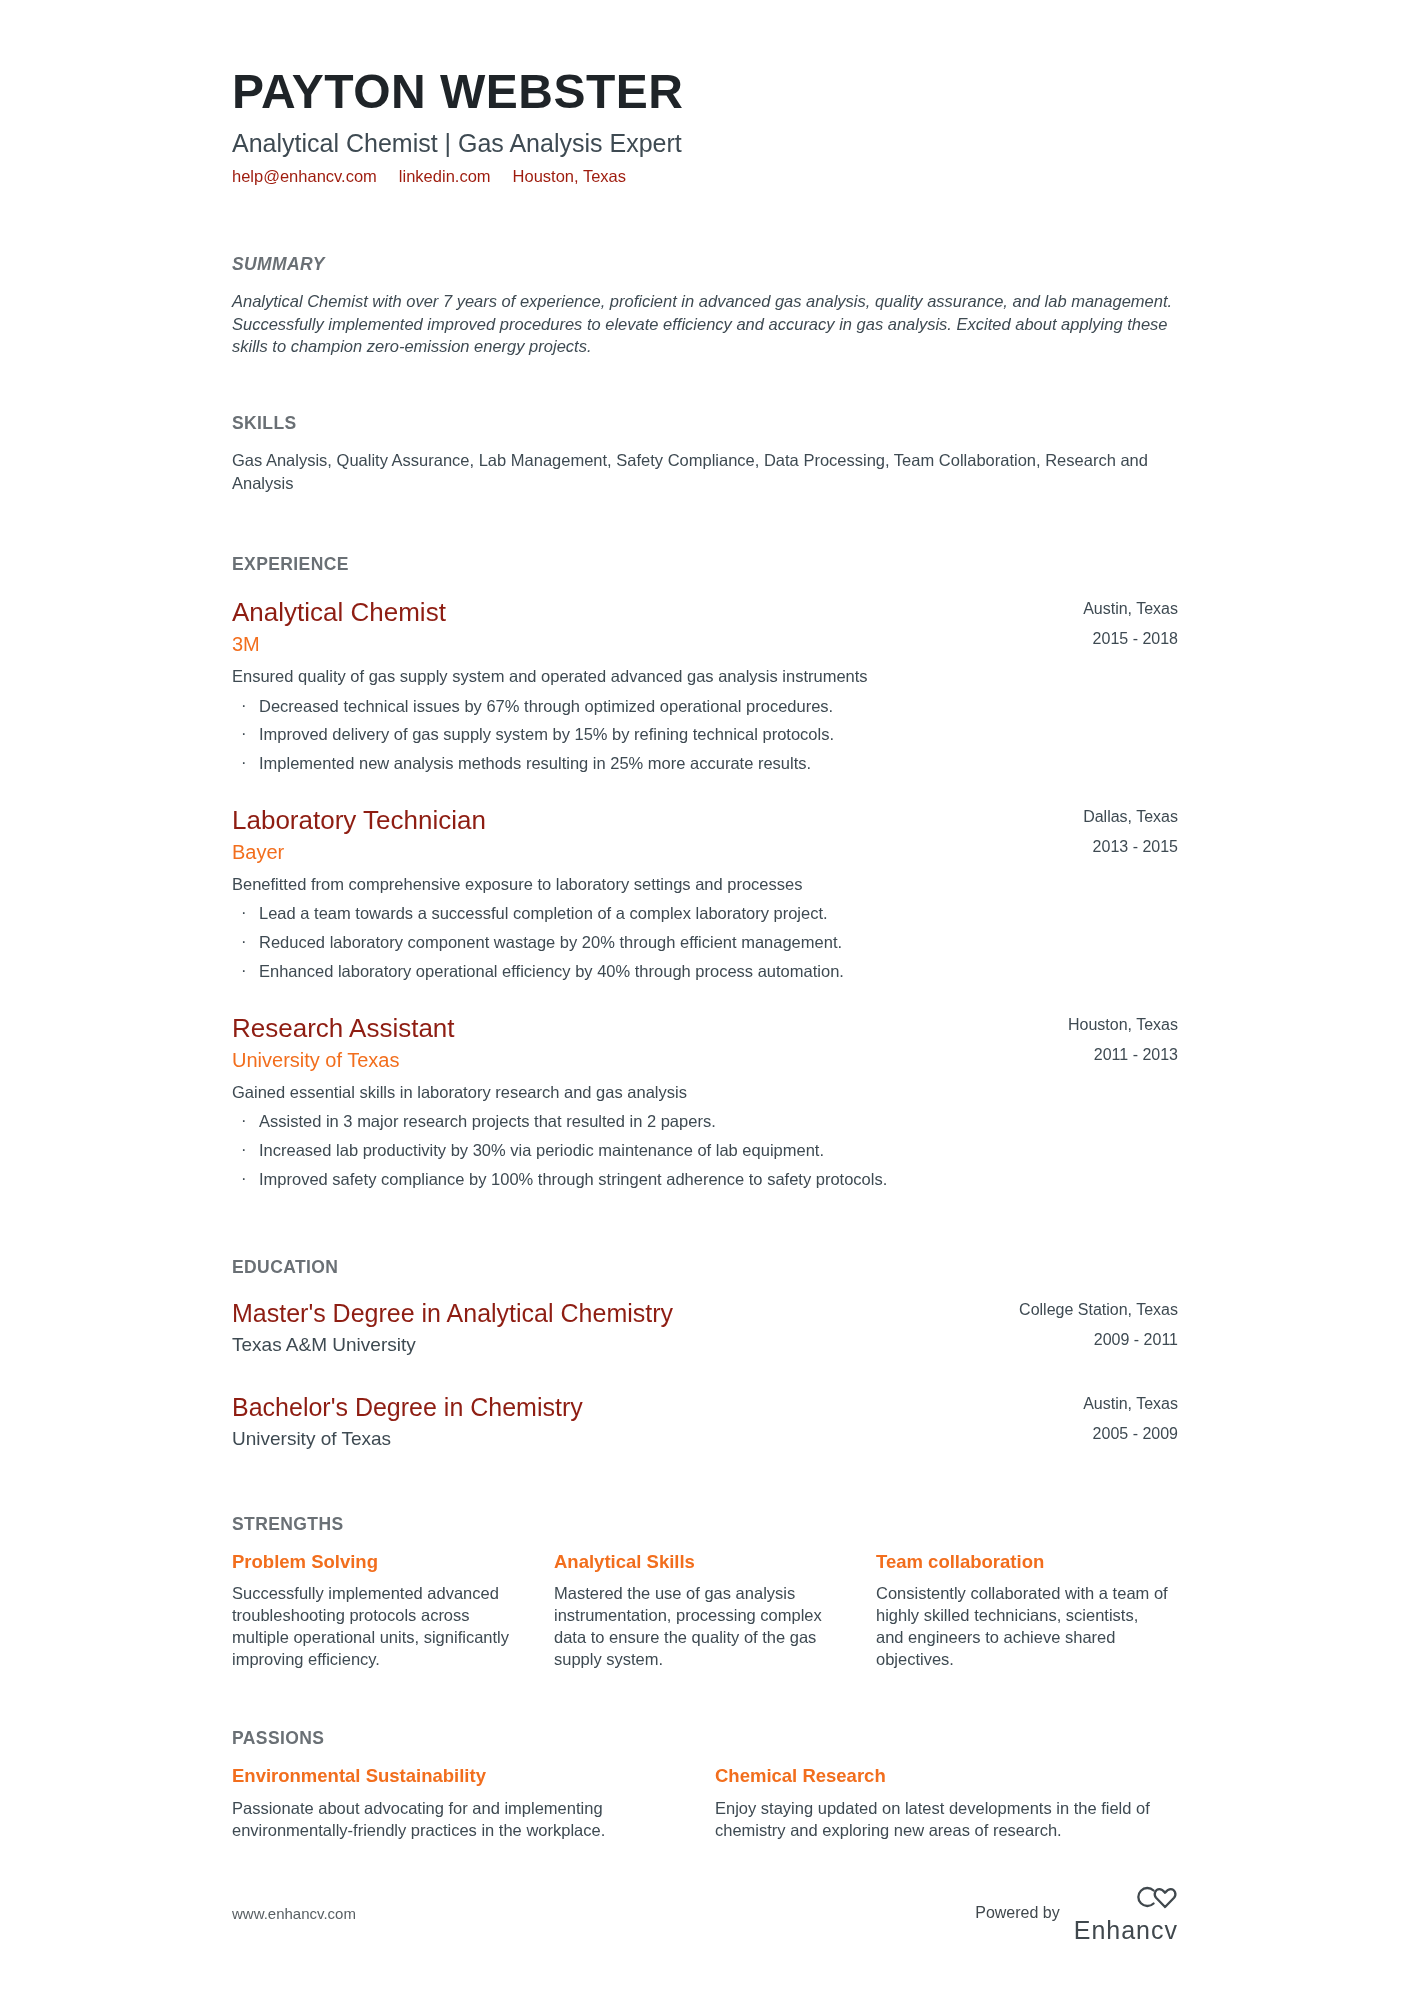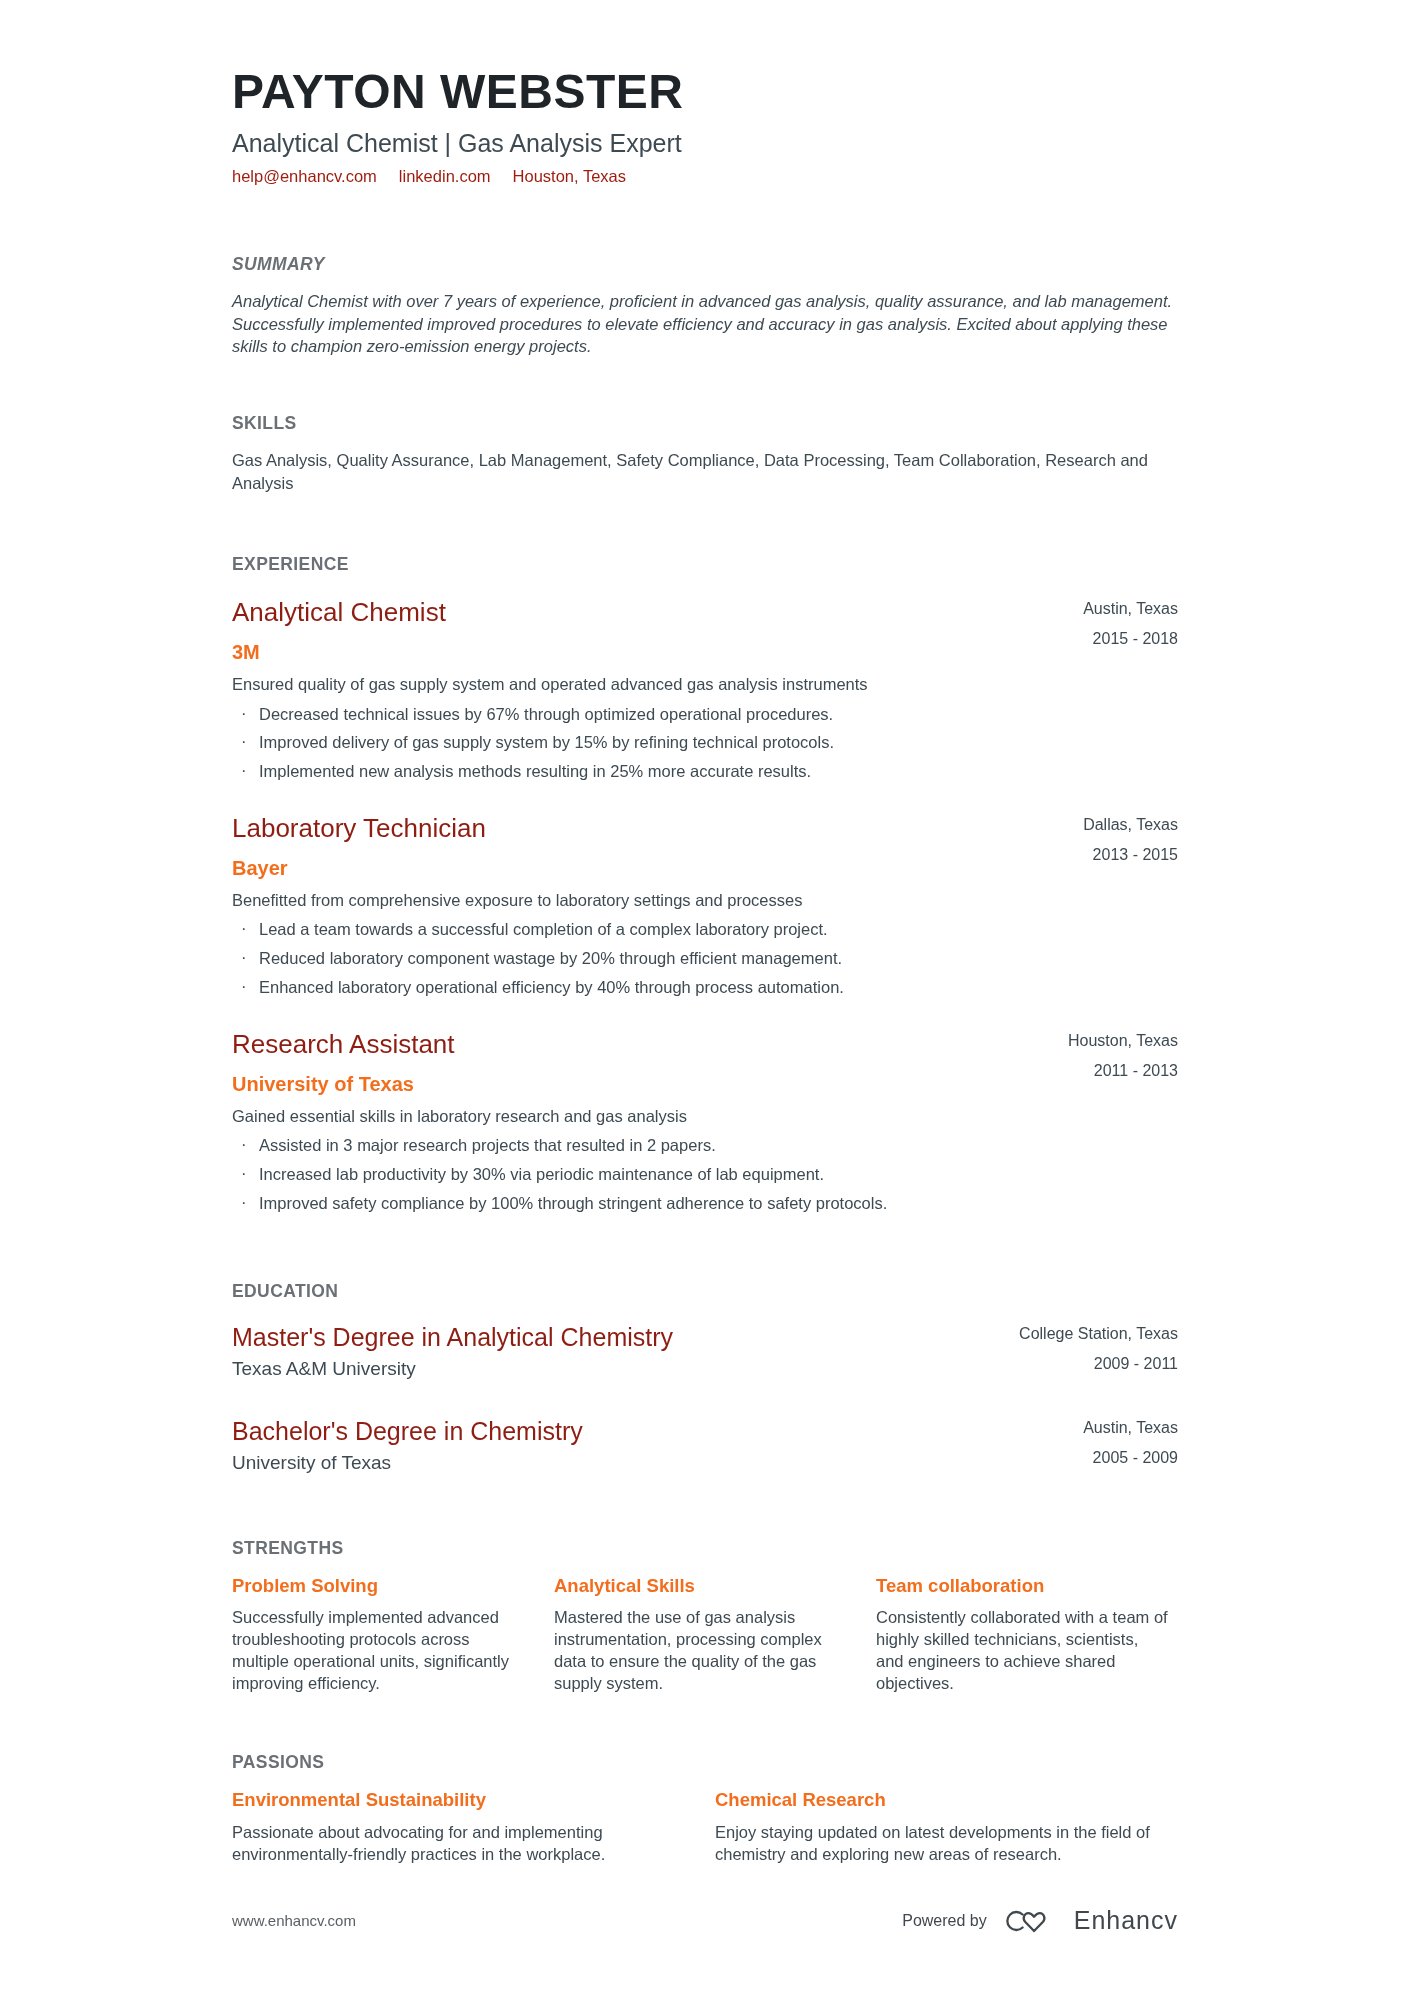--- a/index.html
+++ b/index.html
@@ -71,23 +71,23 @@
   .job { margin-top: 30px; }
   .job:first-of-type { margin-top: 22px; }
   .row-split { display: flex; justify-content: space-between; align-items: flex-start; }
   .job-title {
     font-size: 26px;
     font-weight: 400;
     color: var(--accent-red, #8e1d12);
     line-height: 1.2;
   }
   .job-company {
-    margin-top: 12px;
+    margin-top: 4px;
     font-size: 20px;
-    font-weight: 700;
+    font-weight: 400;
     color: var(--accent-orange, #f26e1d);
     line-height: 1.25;
   }
   .meta-col { text-align: right; font-size: 16px; color: var(--body-gray, #3e4a52); padding-top: 3px; }
   .meta-col .meta-dates { margin-top: 12px; }
   .job-desc { margin-top: 8px; font-size: 16.5px; line-height: 1.35; }
   .job-bullets { margin-top: 8px; list-style: none; }
   .job-bullets li {
     position: relative;
     padding-left: 27px;
@@ -141,21 +141,21 @@
     flex-shrink: 0;
     margin-top: auto;
     display: flex;
     justify-content: space-between;
     align-items: center;
     padding-top: 40px;
   }
   .footer-url { font-size: 15px; color: #585f63; text-decoration: none; cursor: pointer; }
   .powered { display: flex; align-items: center; gap: 14px; }
   .powered-label { font-size: 16px; color: #40484d; }
-  .brand-mark { display: flex; align-items: flex-start; gap: 27px; }
+  .brand-mark { display: flex; align-items: flex-end; gap: 4px; flex-direction: column; }
   .brand-name {
     font-size: 25px;
     font-weight: 300;
     letter-spacing: 1px;
     color: #40484d;
   }
 </style>
 </head>
 <body>
 

